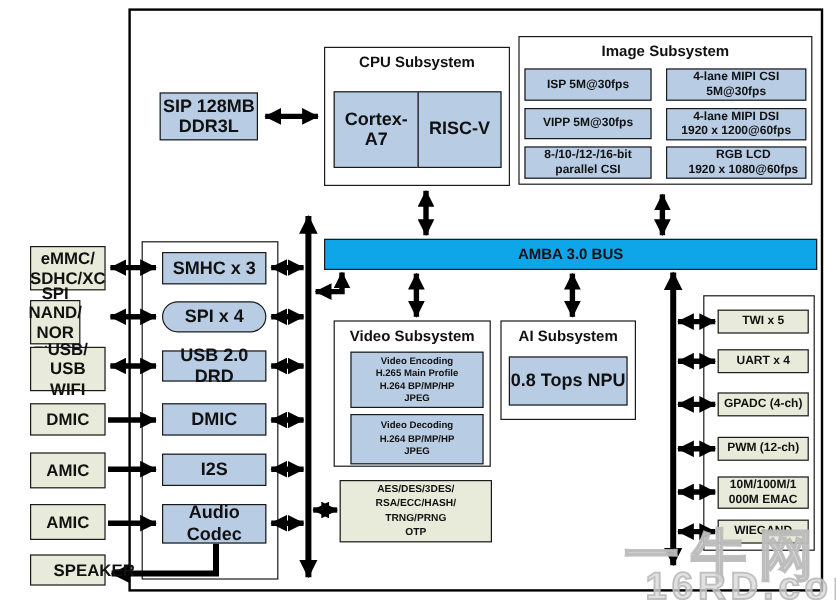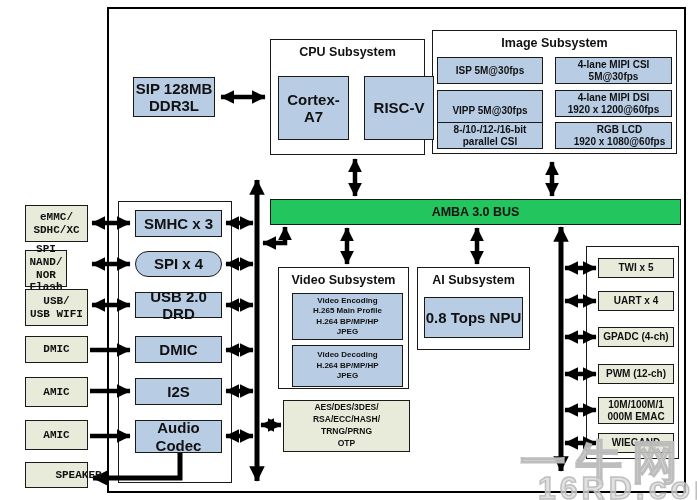--- a/index.html
+++ b/index.html
@@ -12,27 +12,27 @@
     display:flex;align-items:center;justify-content:center;text-align:center;
     white-space:pre-line;line-height:1.15;font-weight:600;
     border:1px solid #1a1a1a;z-index:4;
   }
   .blue{background:#b8cce4;}
   .beige{background:#e8ebd9;}
   .frame{background:#fff;border:1.6px solid #1a1a1a;z-index:2;position:absolute;box-sizing:border-box;}
   .frame .title{position:absolute;top:5px;left:0;right:0;text-align:center;font-weight:700;font-size:12.5px;}
   #outer{border:2px solid #000;z-index:1;background:transparent;}
   #bus{
-    background:#22c55e;border:1.5px solid #1a1a1a;z-index:4;
+    background:#0ea5e9;border:1.5px solid #1a1a1a;z-index:4;
     display:flex;align-items:center;justify-content:center;font-weight:600;font-size:12.5px;
   }
   svg.arrows{position:absolute;left:0;top:0;z-index:3;pointer-events:none;}
   .wm{position:absolute;z-index:6;pointer-events:none;font-weight:700;
       color:rgba(215,215,215,0.75);-webkit-text-stroke:1.5px rgba(185,185,185,.9);}
-  .f11{font-size:15px;} .f10{font-size:10px;} .f95{font-size:11px;font-family:Liberation Mono, monospace;}
+  .f11{font-size:15px;} .f10{font-size:10px;} .f95{font-size:14px;}
   .f8{font-size:8px;line-height:1.3;} .f85{font-size:8.5px;line-height:1.4;}
 </style>
 </head>
 <body>
 
 <div id="stage">
 
   <div id="outer" class="abs" style="left:107px;top:7px;width:579px;height:486px;"></div>
 
   <div class="frame" style="left:270px;top:39px;width:155px;height:116px;">
@@ -96,26 +96,26 @@
       <path d="M565,374 H596" marker-start="url(#ah)" marker-end="url(#ah)"></path>
       <path d="M565,410 H596" marker-start="url(#ah)" marker-end="url(#ah)"></path>
       <path d="M565,443 H596" marker-start="url(#ah)" marker-end="url(#ah)"></path>
     </g>
   </svg>
 
   <div class="abs box blue f11" style="left:133px;top:77px;width:82px;height:40px;">SIP 128MB
 DDR3L</div>
 
   <div class="abs box blue f11" style="left:278px;top:76px;width:71px;height:64px;">Cortex-A7</div>
-  <div class="abs box blue f11" style="left:348px;top:76px;width:70px;height:64px;margin-left:16px;">RISC-V</div>
+  <div class="abs box blue f11" style="left:348px;top:76px;width:70px;height:64px;">RISC-V</div>
 
   <div class="abs box blue f10" style="left:437px;top:57px;width:106px;height:27px;">ISP 5M@30fps</div>
   <div class="abs box blue f10" style="left:555px;top:57px;width:117px;height:27px;">4-lane MIPI CSI
 5M@30fps</div>
-  <div class="abs box blue f10" style="left:437px;top:90px;width:106px;height:41px;">VIPP 5M@30fps</div>
+  <div class="abs box blue f10" style="left:437px;top:90px;width:106px;height:26px;">VIPP 5M@30fps</div>
   <div class="abs box blue f10" style="left:555px;top:90px;width:117px;height:27px;">4-lane MIPI DSI
 1920 x 1200@60fps</div>
   <div class="abs box blue f10" style="left:437px;top:122px;width:106px;height:27px;">8-/10-/12-/16-bit
 parallel CSI</div>
   <div class="abs box blue f10" style="left:555px;top:122px;width:117px;height:27px;padding-left:12px;">RGB LCD
 1920 x 1080@60fps</div>
 
   <div id="bus" class="abs" style="left:270px;top:199px;width:411px;height:26px;">AMBA 3.0 BUS</div>
 
   <div class="abs box beige f95" style="left:25px;top:205px;width:63px;height:37px;">eMMC/

